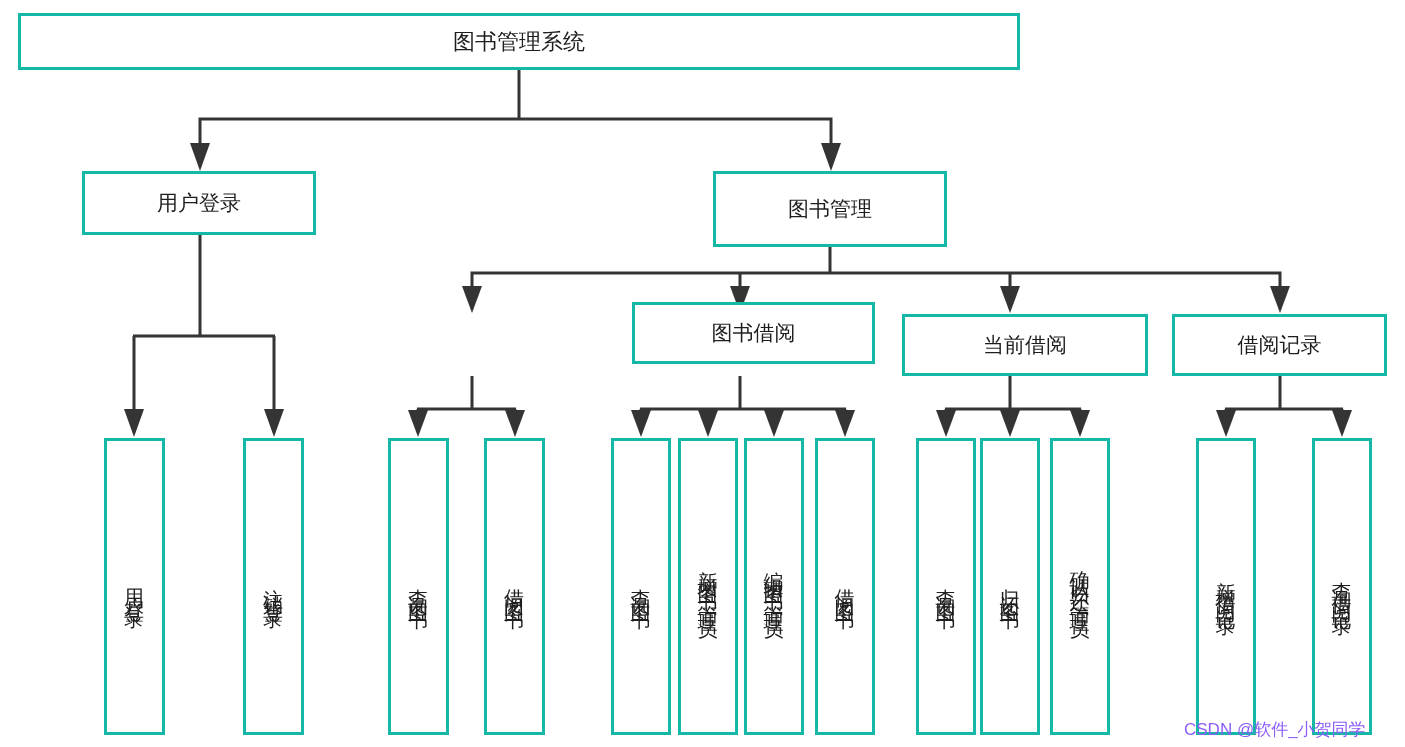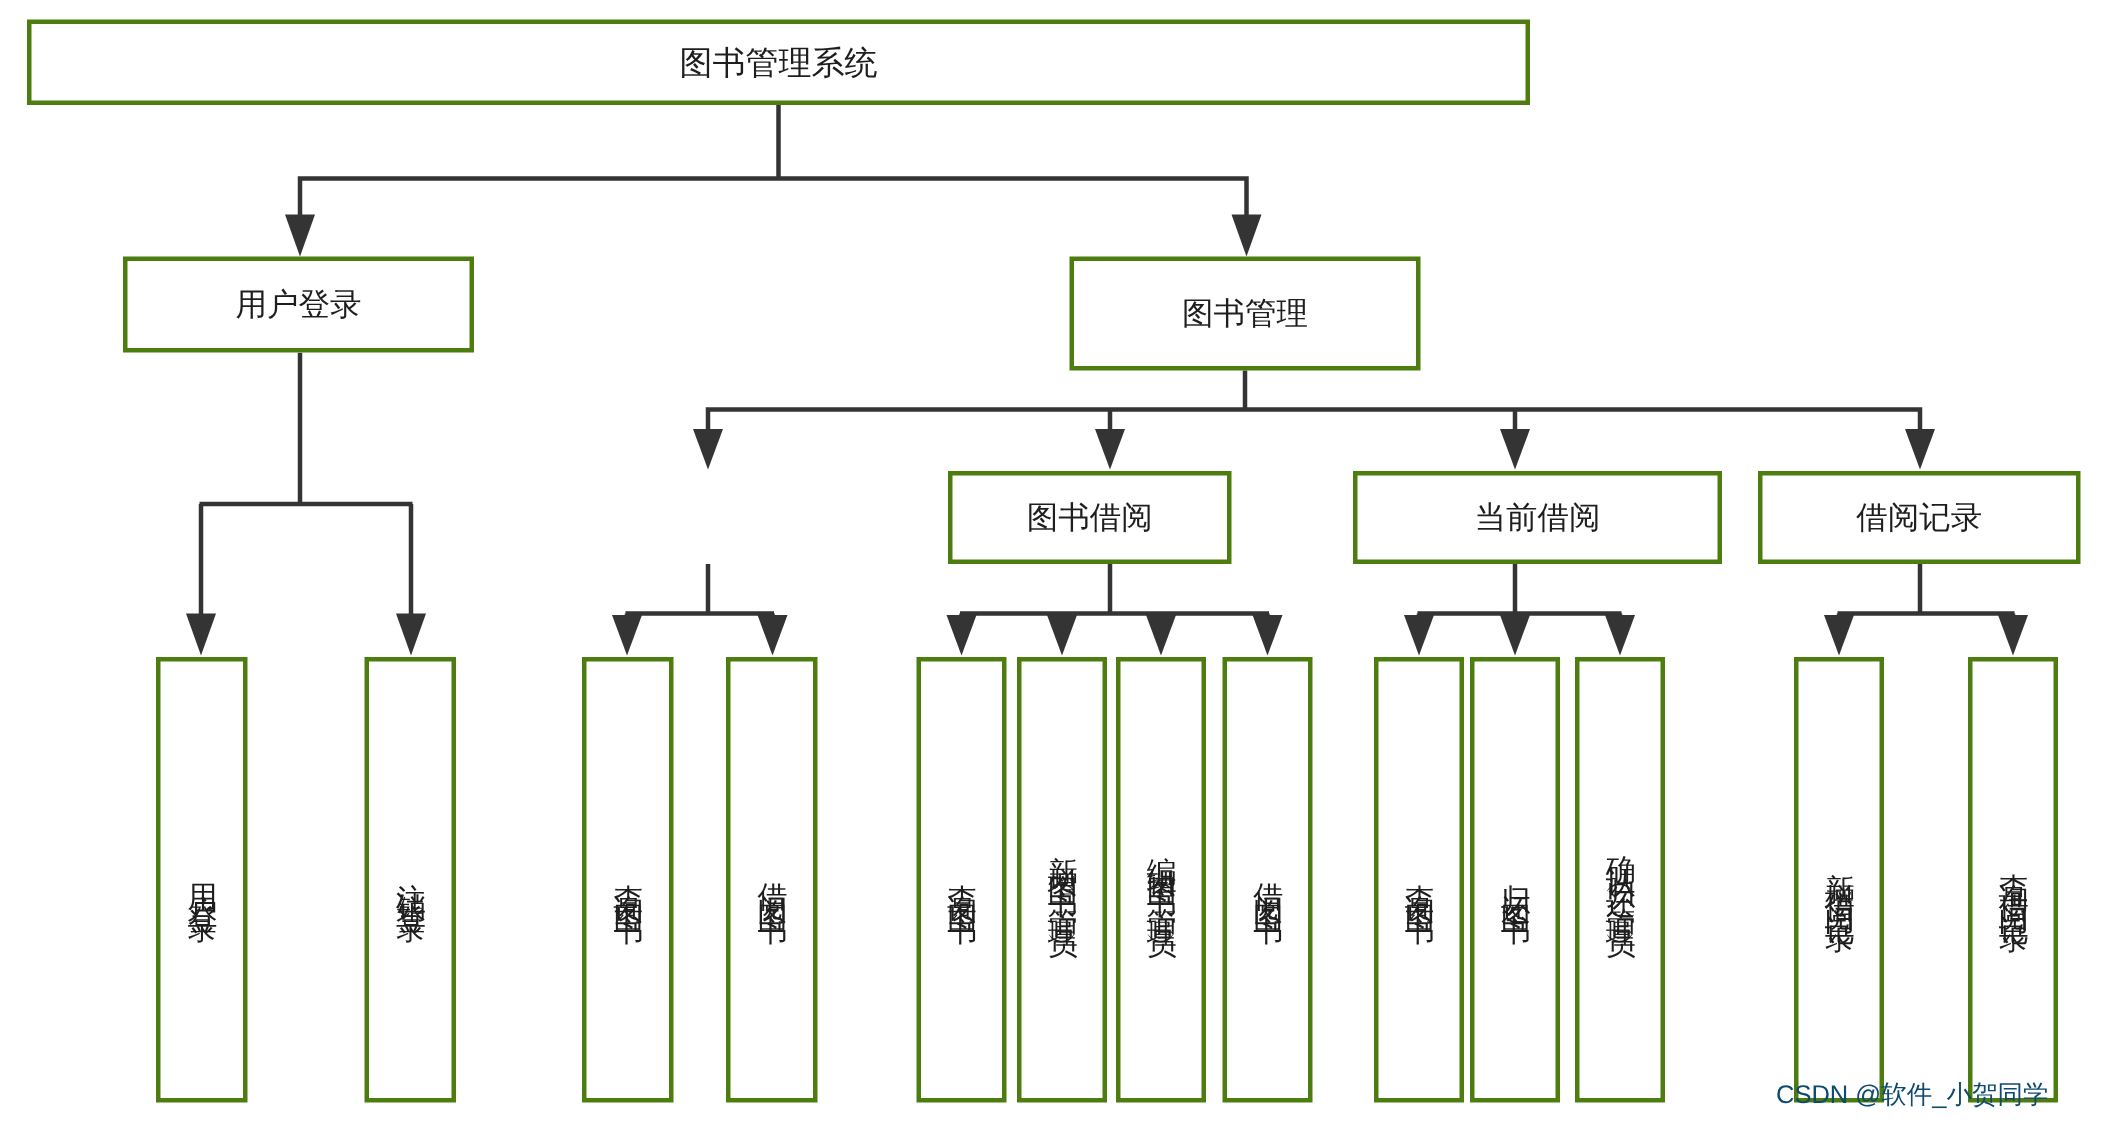--- a/index.html
+++ b/index.html
@@ -3,34 +3,34 @@
 <meta charset="utf-8">
 <style>
   html,body{margin:0;padding:0;background:#ffffff;}
   body{font-family:"Liberation Sans",sans-serif;}
   .canvas{
     position:relative;width:1405px;height:747px;background:#ffffff;
     overflow:hidden;color:#1e1e1e;
   }
   svg.connectors{position:absolute;left:0;top:0;width:1405px;height:747px;z-index:1;}
   .node{
-    position:absolute;background:#ffffff;border:3px solid #4d7c0f;
+    position:absolute;background:#ffffff;border:3px solid #14b8a6;
     box-sizing:border-box;display:flex;align-items:center;justify-content:center;
     z-index:2;
   }
   .node .label{white-space:nowrap;color:#1e1e1e;}
   .hnode .label{font-size:21px;}
   .rootnode .label{font-size:22px;}
   .leaf .label{
     writing-mode:vertical-rl;text-orientation:mixed;
     font-size:20px;letter-spacing:7px;line-height:1;
   }
   .watermark{
     position:absolute;left:1184px;top:718px;z-index:6;
-    font-size:17px;color:#0c4a6e;white-space:nowrap;
+    font-size:17px;color:#8b5cf6;white-space:nowrap;
   }
 </style>
 </head>
 <body>
 
 <div class="canvas">
 
   <svg class="connectors" viewBox="0 0 1405 747" fill="none" stroke="#343434" stroke-width="3">
 
     <g>
@@ -85,21 +85,21 @@
     <span class="label">图书管理系统</span>
   </div>
 
   <div class="node hnode" style="left:82px;top:171px;width:234px;height:64px">
     <span class="label">用户登录</span>
   </div>
   <div class="node hnode" style="left:713px;top:171px;width:234px;height:76px">
     <span class="label">图书管理</span>
   </div>
 
-  <div class="node hnode" style="left:632px;top:314px;width:189px;height:62px">
+  <div class="node hnode" style="left:632px;top:302px;width:243px;height:62px">
     <span class="label">图书借阅</span>
   </div>
   <div class="node hnode" style="left:902px;top:314px;width:246px;height:62px">
     <span class="label">当前借阅</span>
   </div>
   <div class="node hnode" style="left:1172px;top:314px;width:215px;height:62px">
     <span class="label">借阅记录</span>
   </div>
 
   <div class="node leaf" style="left:104px;top:438px;width:61px;height:297px">

